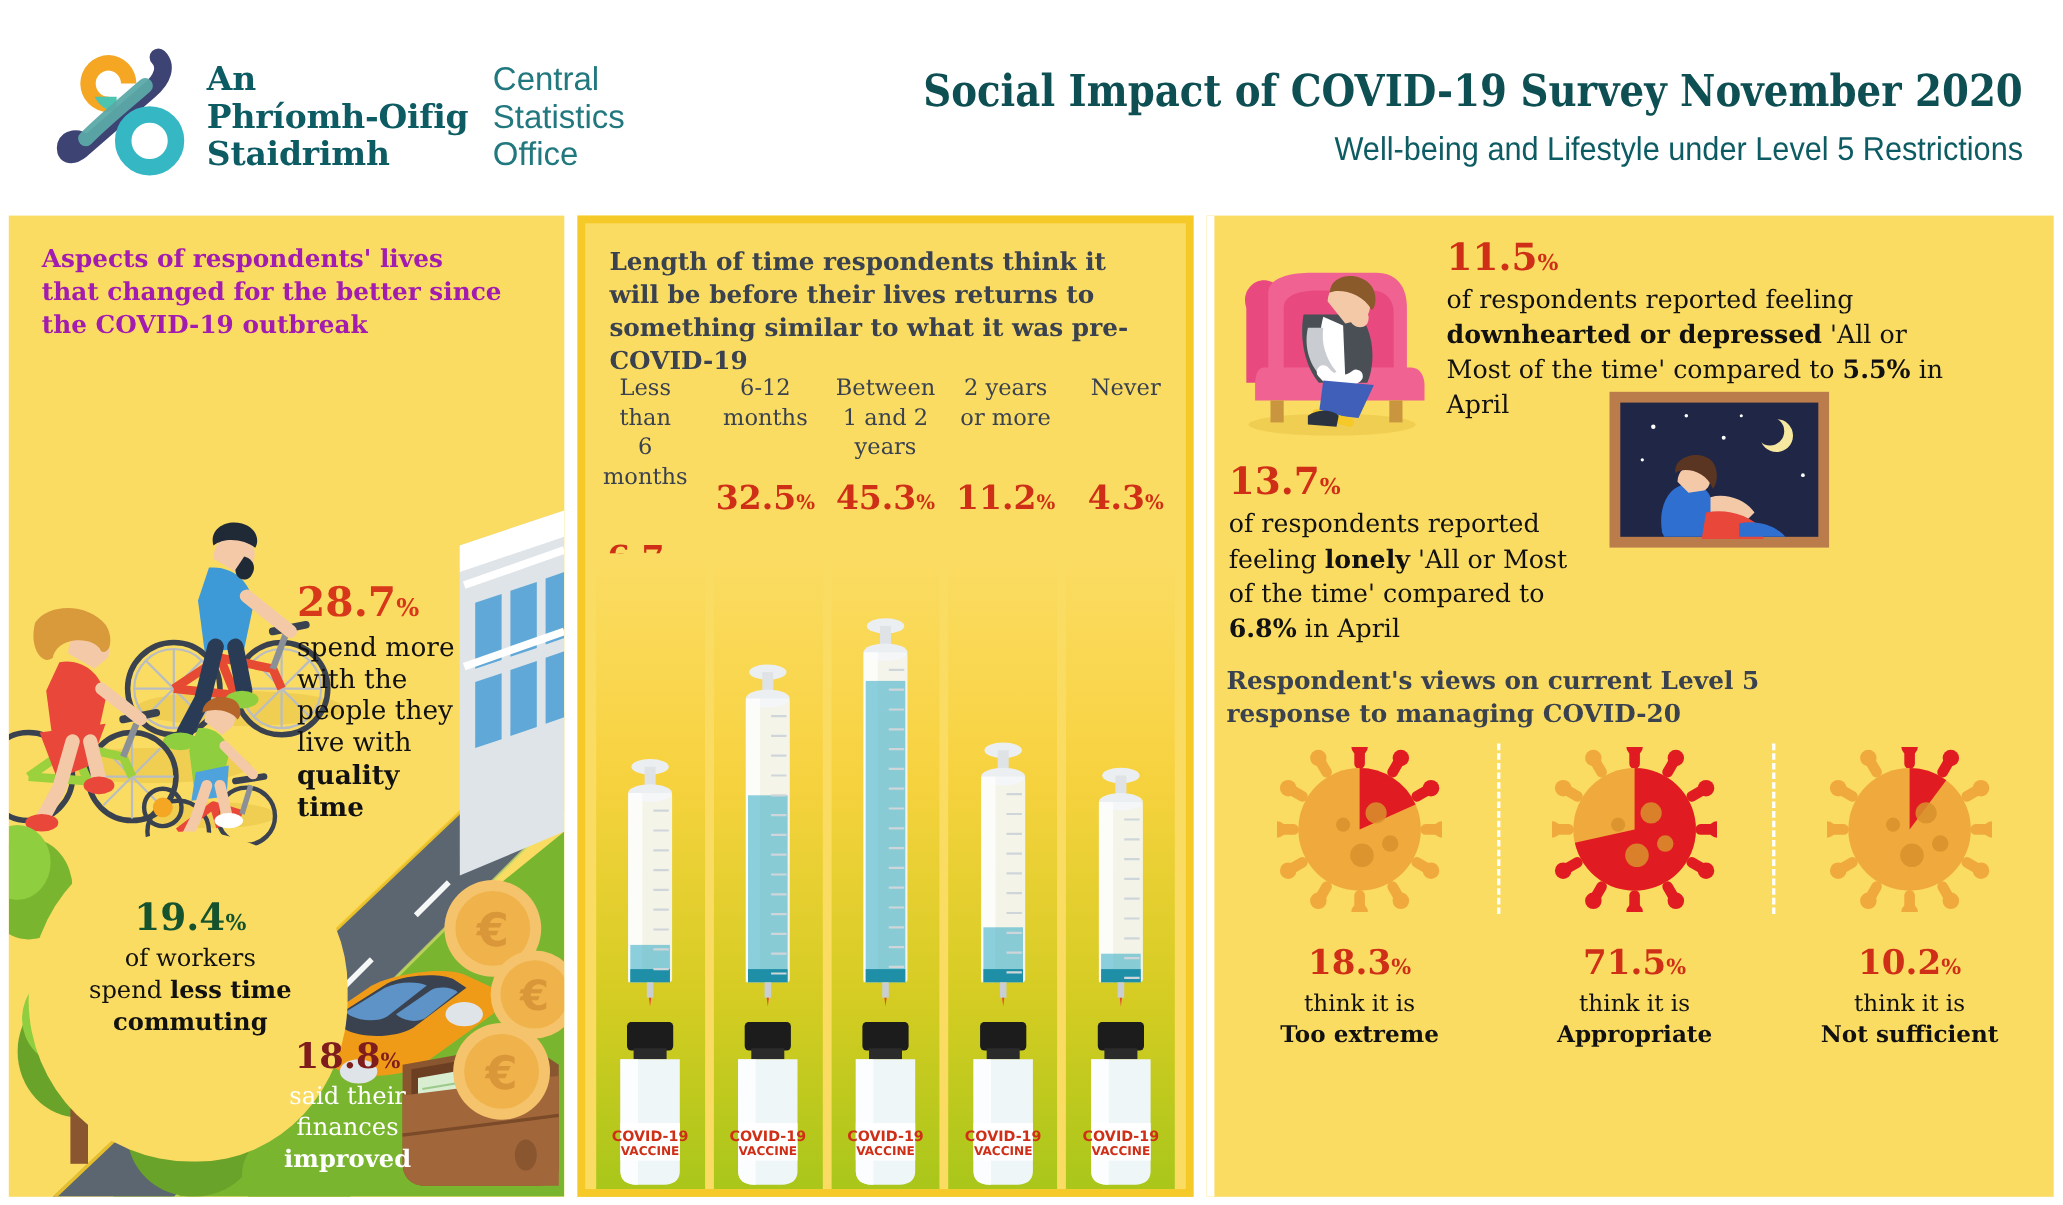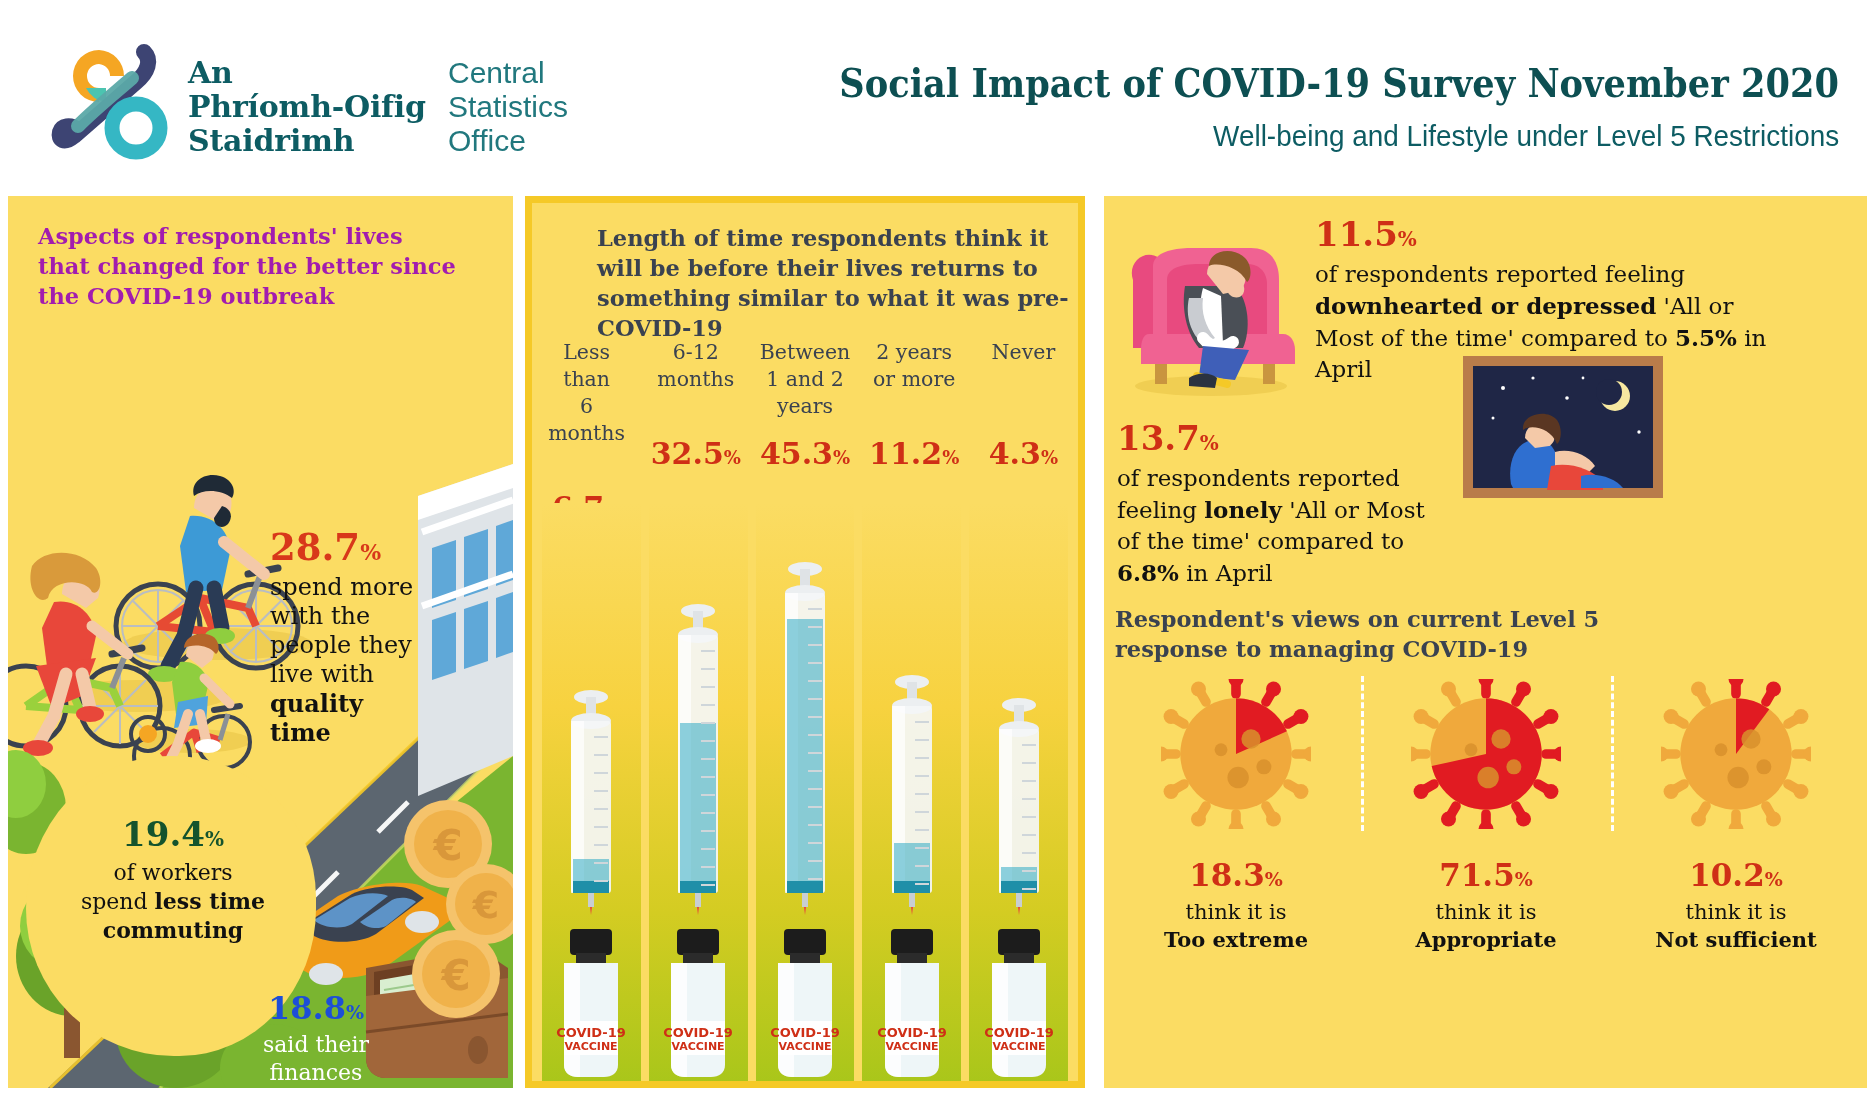--- a/index.html
+++ b/index.html
@@ -83,28 +83,28 @@
     font-family: "DejaVu Serif", serif; font-size: 22px; line-height: 28px; color: #111;
   }
   .stat-194 .num { font-size: 34px; font-weight: bold; color: #14532d; line-height: 40px; }
   .stat-194 .num .pct { font-size: 20px; }
   .stat-194 b { font-weight: bold; }
 
   .stat-188 {
     position: absolute; left: 240px; top: 745px; width: 136px; text-align: center;
     font-family: "DejaVu Serif", serif; font-size: 22px; line-height: 28px; color: #ffffff;
   }
-  .stat-188 .num { font-size: 32px; font-weight: bold; color: #1d4ed8; line-height: 38px; margin-top: 48px; }
+  .stat-188 .num { font-size: 32px; font-weight: bold; color: #7f1d1d; line-height: 38px; }
   .stat-188 .num .pct { font-size: 19px; }
 
   
   .mp-heading {
     position: absolute; left: 22px; top: 20px; width: 500px;
     font-family: "DejaVu Serif", serif; font-weight: bold;
-    font-size: 22.5px; line-height: 30px; color: #3a4250; margin-left: 43px;
+    font-size: 22.5px; line-height: 30px; color: #3a4250;
   }
   .mp-cols { position: absolute; left: 6px; top: 136px; width: 534px; display: flex; gap: 12px; }
   .mp-col { flex: 1; text-align: center; }
   .mp-label {
     font-family: "DejaVu Serif", serif; font-size: 20.5px; line-height: 27px;
     color: #3a4250; padding: 0 2px;
   }
   .mp-pct {
     margin-top: 16px;
     font-family: "DejaVu Serif", serif; font-weight: bold;
@@ -674,21 +674,21 @@
     </g>
 
     <path d="M48 128 C44 104 54 86 70 84 C86 82 96 94 94 112 L90 132 L50 132 Z" fill="#2f6fd0"></path>
     <path d="M62 82 C62 70 74 64 84 68 C94 72 94 86 86 90 L72 92 Z" fill="#f4c9a8"></path>
     <path d="M60 74 C58 58 84 52 94 64 C100 72 98 86 94 88 C88 72 68 68 60 74 Z" fill="#5a3622"></path>
     <path d="M92 96 C106 92 124 98 132 110 L120 122 C112 112 100 108 92 110 Z" fill="#f4c9a8"></path>
     <path d="M88 110 C106 106 128 112 140 126 L140 134 L84 134 Z" fill="#e8473a"></path>
     <path d="M118 120 C134 116 152 122 160 132 L118 132 Z" fill="#2f6fd0"></path>
   </svg>
 
-  <div class="rp-heading2">Respondent's views on current Level 5 response to managing COVID-19</div>
+  <div class="rp-heading2">Respondent's views on current Level 5 response to managing COVID-20</div>
 
   <div class="views-row" id="views">
 
   <div class="view-col">
         <div class="virus-holder">
           <svg width="150" height="150" viewBox="0 0 140 140">
             <line x1="126.0" y1="70.0" x2="140.0" y2="70.0" stroke="#f0a93c" stroke-width="9" stroke-linecap="round"></line>
             <circle cx="140.0" cy="70.0" r="7" fill="#f0a93c"></circle>
             <line x1="118.5" y1="98.0" x2="130.6" y2="105.0" stroke="#f0a93c" stroke-width="9" stroke-linecap="round"></line>
             <circle cx="130.6" cy="105.0" r="7" fill="#f0a93c"></circle>

